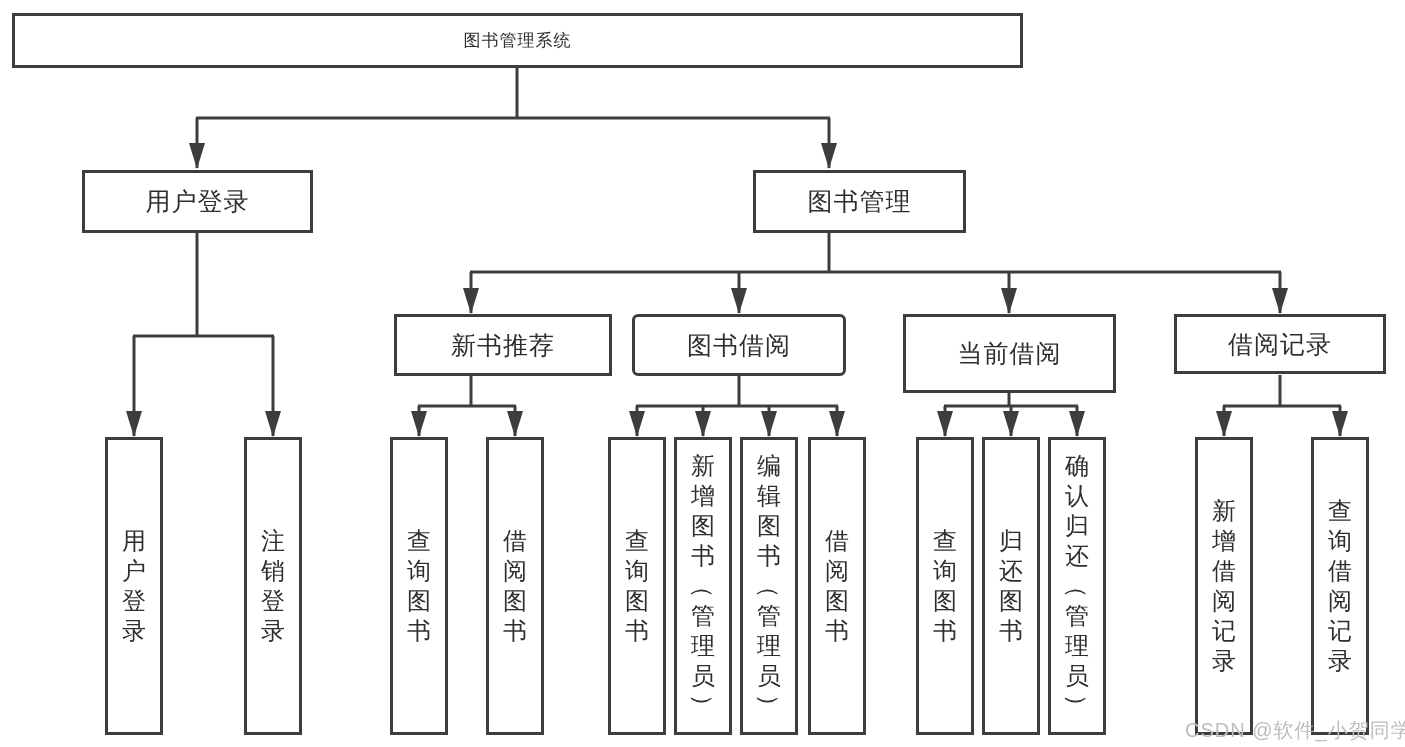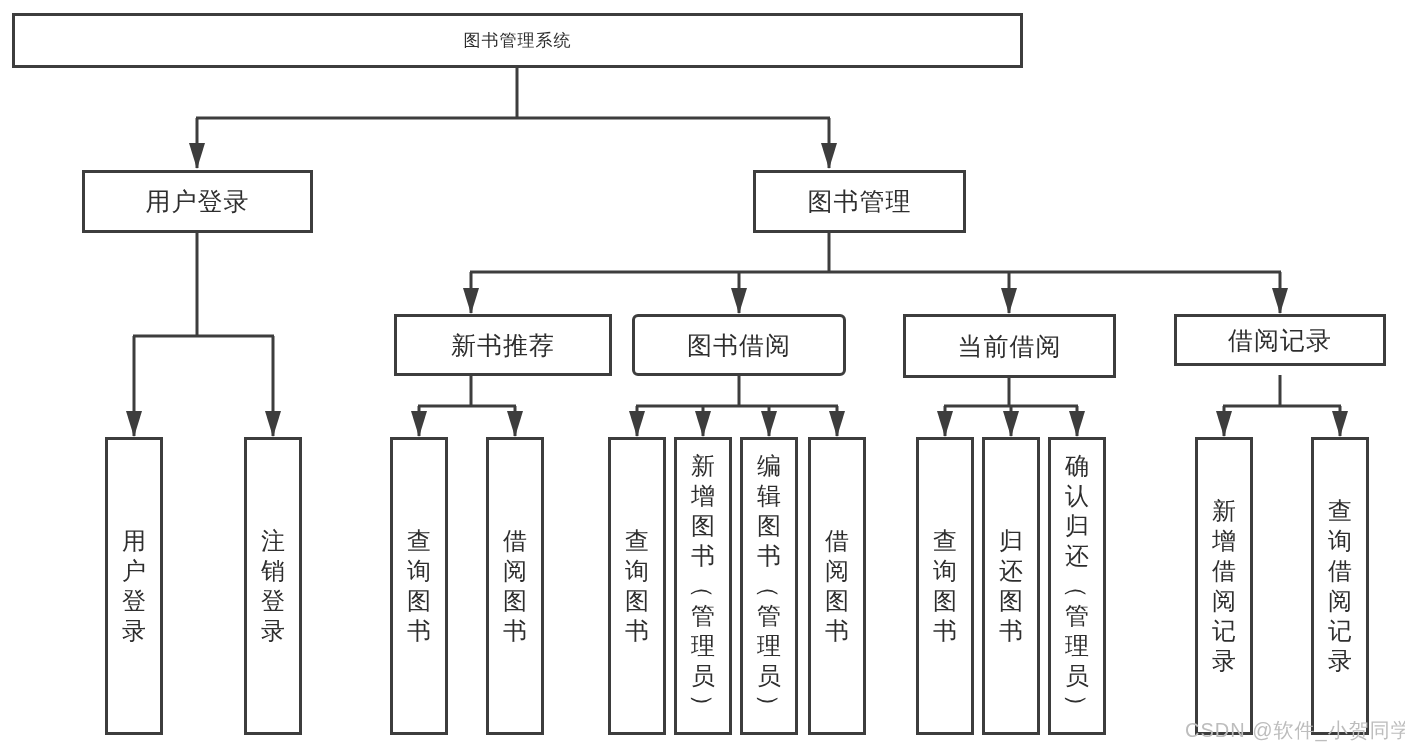--- a/index.html
+++ b/index.html
@@ -154,24 +154,24 @@
   <div class="hbox" style="left:712px;top:170px;width:213px;height:63px;margin-left:41px;">
     <span>图书管理</span>
   </div>
 
   <div class="hbox" style="left:362px;top:314px;width:218px;height:62px;margin-left:32px;">
     <span>新书推荐</span>
   </div>
   <div class="hbox" style="left:632px;top:314px;width:214px;height:62px;border-radius:6px;">
     <span>图书借阅</span>
   </div>
-  <div class="hbox" style="left:903px;top:314px;width:213px;height:64px;text-align:center;">
+  <div class="hbox" style="left:903px;top:314px;width:213px;height:79px;text-align:center;">
     <span>当前借阅</span>
   </div>
-  <div class="hbox" style="left:1174px;top:314px;width:212px;height:52px;">
+  <div class="hbox" style="left:1174px;top:314px;width:212px;height:60px;">
     <span>借阅记录</span>
   </div>
 
   <div class="vbox" style="left:105px;">
     <span class="vbox-label">
         <span class="vch">用</span>
         <span class="vch">户</span>
         <span class="vch">登</span>
         <span class="vch">录</span>
       </span>

